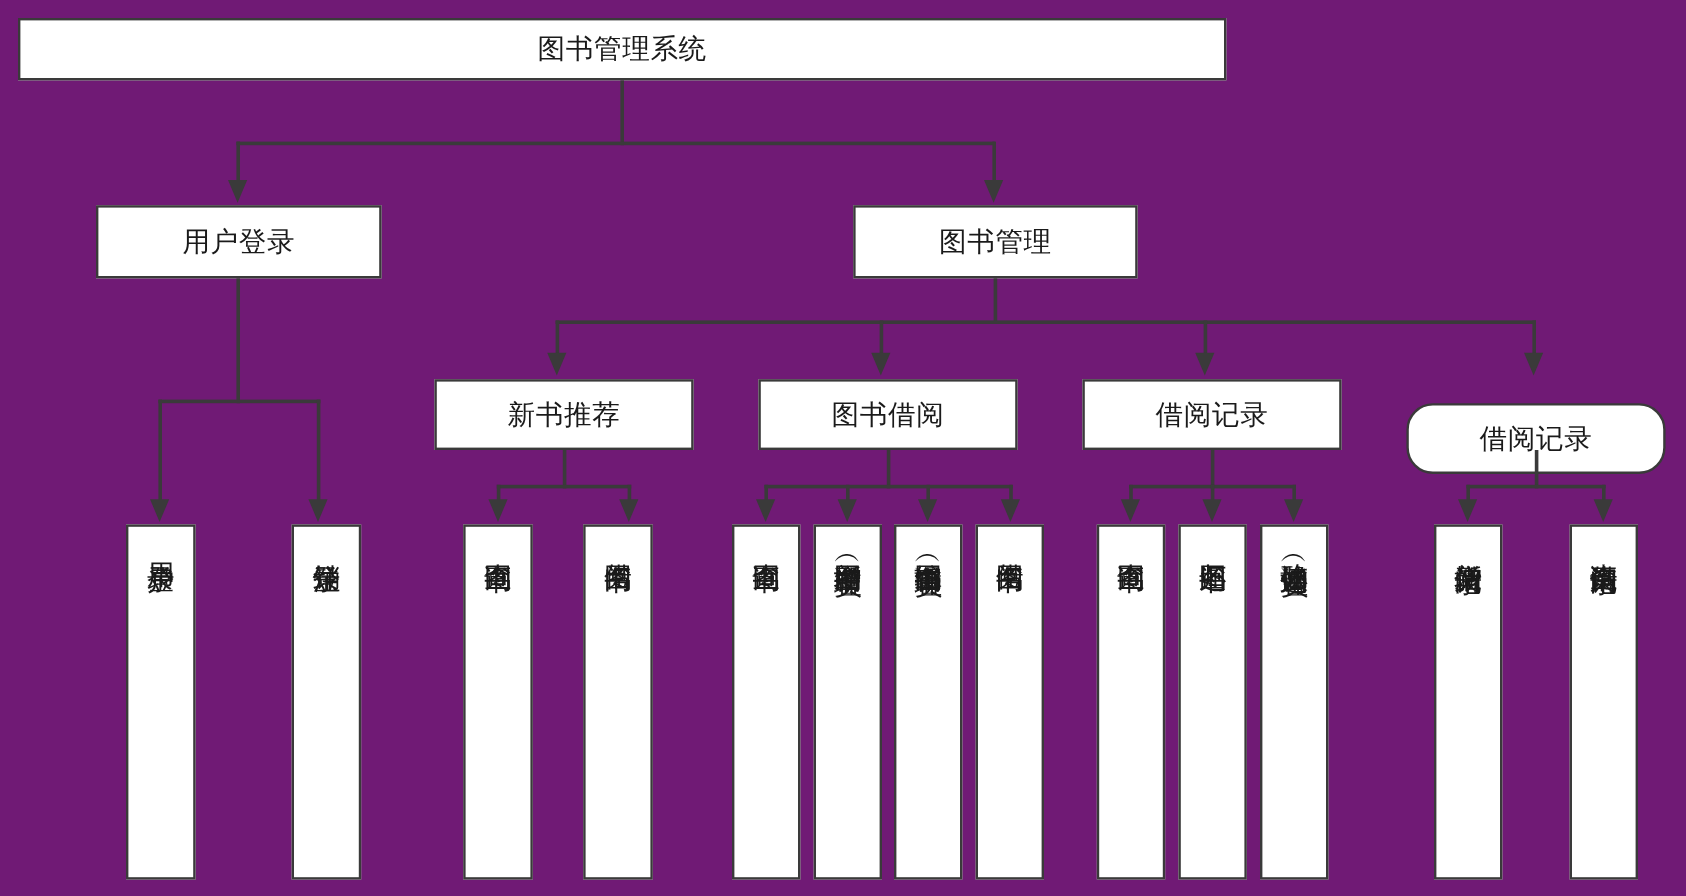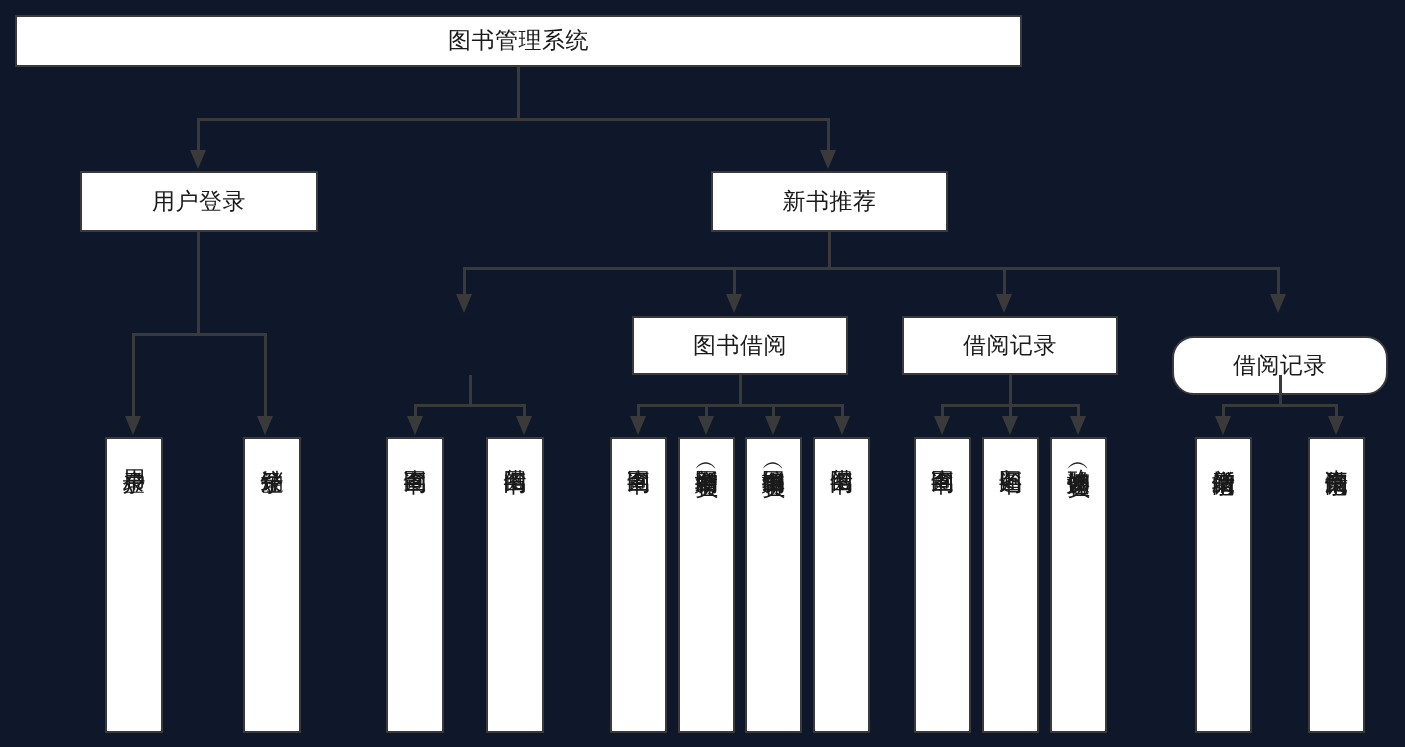--- a/index.html
+++ b/index.html
@@ -7,21 +7,21 @@
     padding: 0;
     background: #ffffff;
   }
   body {
     font-family: "Liberation Sans", "DejaVu Sans", sans-serif;
   }
   #canvas {
     position: relative;
     width: 1405px;
     height: 747px;
-    background: #0f172a;
+    background: #701a75;
     overflow: hidden;
   }
   .node {
     position: absolute;
     box-sizing: border-box;
     border: 2.5px solid #3a3a3a;
     background: #ffffff;
     display: flex;
     align-items: center;
     justify-content: center;
@@ -98,21 +98,21 @@
   <div class="vline" style="left:197px; top:118px; width:3px; height:34px;"></div>
   <div class="arrow" style="left:190px; top:150px;"></div>
 
   <div class="vline" style="left:827px; top:118px; width:3px; height:34px;"></div>
   <div class="arrow" style="left:820px; top:150px;"></div>
 
   <div class="node horiz" style="left:80px; top:171px; width:238px; height:61px;">
     <span class="label">用户登录</span>
   </div>
   <div class="node horiz" style="left:711px; top:171px; width:237px; height:61px;">
-    <span class="label">新书推荐</span>
+    <span class="label">图书管理</span>
   </div>
 
   <div class="vline" style="left:197px; top:232px; width:3px; height:104px;"></div>
   <div class="hline" style="left:132px; top:333px; width:135px; height:3px;"></div>
   <div class="vline" style="left:132px; top:333px; width:3px; height:85px;"></div>
   <div class="arrow" style="left:125px; top:416px;"></div>
   <div class="vline" style="left:264px; top:333px; width:3px; height:85px;"></div>
   <div class="arrow" style="left:257px; top:416px;"></div>
 
   <div class="vline" style="left:828px; top:232px; width:3px; height:37px;"></div>
@@ -123,20 +123,23 @@
 
   <div class="vline" style="left:733px; top:267px; width:3px; height:29px;"></div>
   <div class="arrow" style="left:726px; top:294px;"></div>
 
   <div class="vline" style="left:1003px; top:267px; width:3px; height:29px;"></div>
   <div class="arrow" style="left:996px; top:294px;"></div>
 
   <div class="vline" style="left:1277px; top:267px; width:3px; height:29px;"></div>
   <div class="arrow" style="left:1270px; top:294px;"></div>
 
+  <div class="node horiz" style="left:362px; top:316px; width:216px; height:59px;">
+    <span class="label">新书推荐</span>
+  </div>
   <div class="node horiz" style="left:632px; top:316px; width:216px; height:59px;">
     <span class="label">图书借阅</span>
   </div>
   <div class="node horiz" style="left:902px; top:316px; width:216px; height:59px;">
     <span class="label">借阅记录</span>
   </div>
   <div class="node horiz" style="left:1172px; top:336px; width:216px; height:59px;border-radius:22px;">
     <span class="label">借阅记录</span>
   </div>
 

